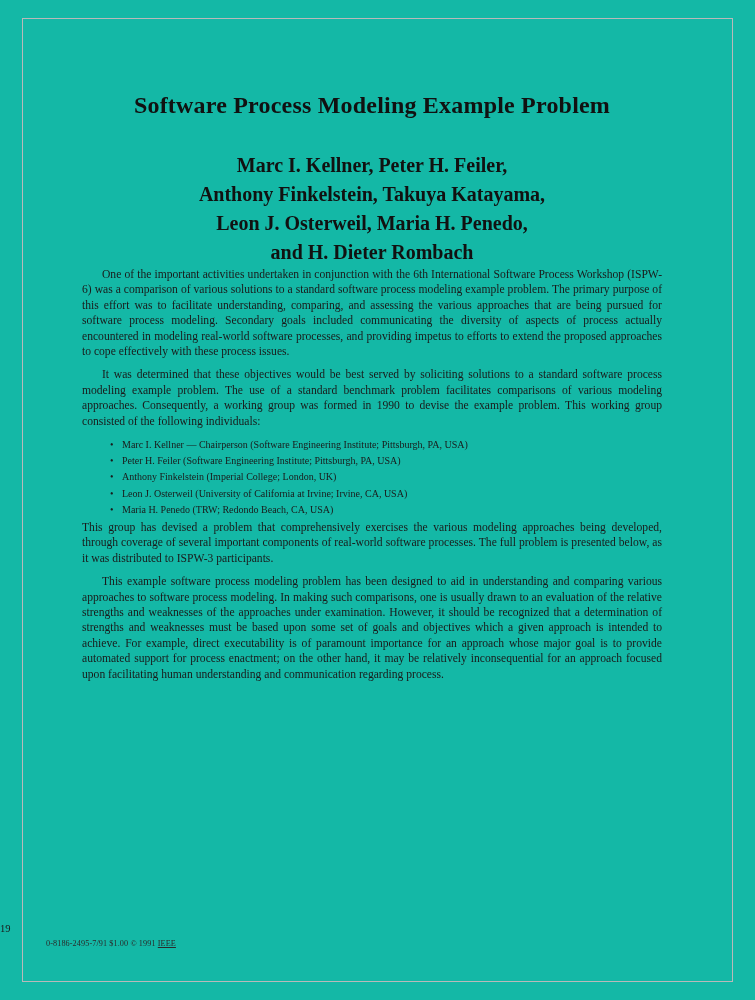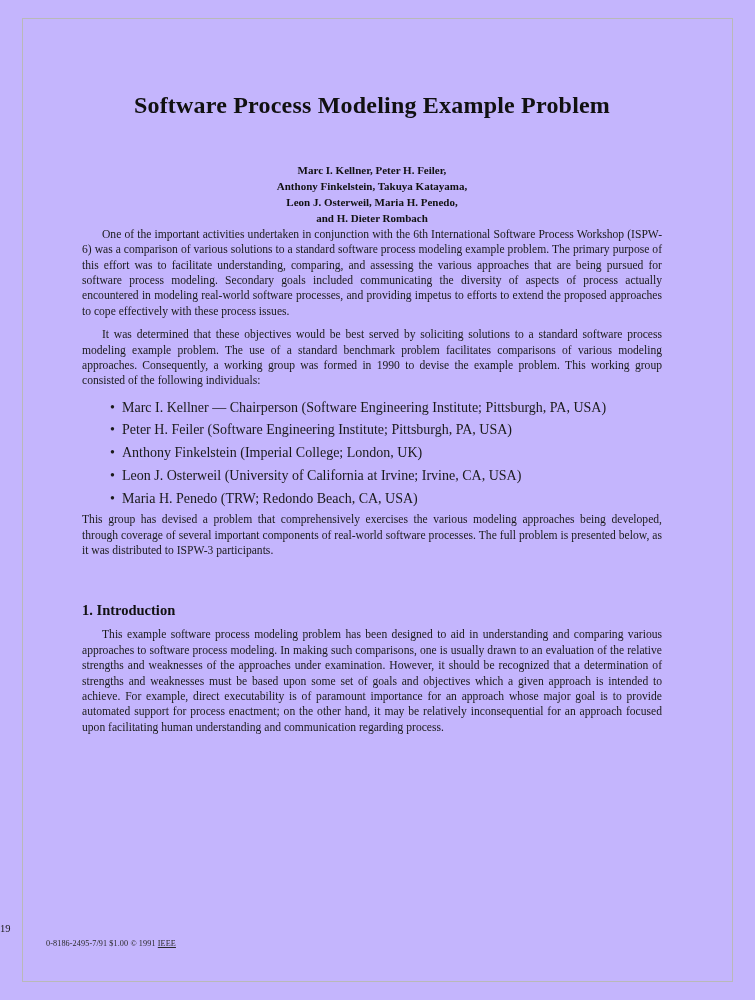--- a/index.html
+++ b/index.html
@@ -7,21 +7,21 @@
     padding: 0;
     background: #8a8a8a;
   }
   body {
     font-family: "Liberation Serif", serif;
   }
   .page {
     position: relative;
     width: 755px;
     height: 1000px;
-    background: #c4b5fd;
+    background: #14b8a6;
     overflow: hidden;
     box-sizing: border-box;
   }
   .page-border {
     position: absolute;
     left: 22px;
     top: 18px;
     right: 22px;
     bottom: 18px;
     border: 1px solid #b9b9b9;
@@ -36,24 +36,24 @@
   .title {
     text-align: center;
     font-size: 24px;
     font-weight: bold;
     letter-spacing: 0.2px;
     margin: 14px 0 0 0;
     color: #111;
   }
   .authors {
     text-align: center;
-    font-size: 11px;
+    font-size: 20px;
     font-weight: bold;
     line-height: 1.45;
-    margin-top: 44px;
+    margin-top: 32px;
     color: #111;
   }
   .authors div {
     white-space: nowrap;
   }
   .section-head {
     font-size: 14.5px;
     font-weight: bold;
     color: #111;
     margin-top: 46px;
@@ -72,21 +72,21 @@
   }
   p.body.noindent {
     text-indent: 0;
   }
   ul.people {
     list-style: none;
     margin: 4px 0 2px 0;
     padding: 0;
   }
   ul.people li {
-    font-size: 14px;
+    font-size: 10px;
     line-height: 1.62;
     color: #1a1a1a;
     padding-left: 40px;
     position: relative;
   }
   ul.people li::before {
     content: "\2022";
     position: absolute;
     left: 28px;
     top: 0;
@@ -139,21 +139,20 @@
     <ul class="people">
       <li>Marc I. Kellner — Chairperson (Software Engineering Institute; Pittsburgh, PA, USA)</li>
       <li>Peter H. Feiler (Software Engineering Institute; Pittsburgh, PA, USA)</li>
       <li>Anthony Finkelstein (Imperial College; London, UK)</li>
       <li>Leon J. Osterweil (University of California at Irvine; Irvine, CA, USA)</li>
       <li>Maria H. Penedo (TRW; Redondo Beach, CA, USA)</li>
     </ul>
 
     <p class="body noindent closing">This group has devised a problem that comprehensively exercises the various modeling approaches being developed, through coverage of several important components of real-world software processes.  The full problem is presented below, as it was distributed to ISPW-3 participants.</p>
 
-    <h2 class="section-head intro">1. Introduction</h2>
 
     <p class="body">This example software process modeling problem has been designed to aid in understanding and comparing various approaches to software process modeling.  In making such comparisons, one is usually drawn to an evaluation of the relative strengths and weaknesses of the approaches under examination.  However, it should be recognized that a determination of strengths and weaknesses must be based upon some set of goals and objectives which a given approach is intended to achieve.  For example, direct executability is of paramount importance for an approach whose major goal is to provide automated support for process enactment; on the other hand, it may be relatively inconsequential for an approach focused upon facilitating human understanding and communication regarding process.</p>
 
   </div>
 
   <div class="footer-left">
     <span>0-8186-2495-7/91 $1.00 © 1991 </span><span class="ieee">IEEE</span>
   </div>
 
   <div class="page-number">19</div>

